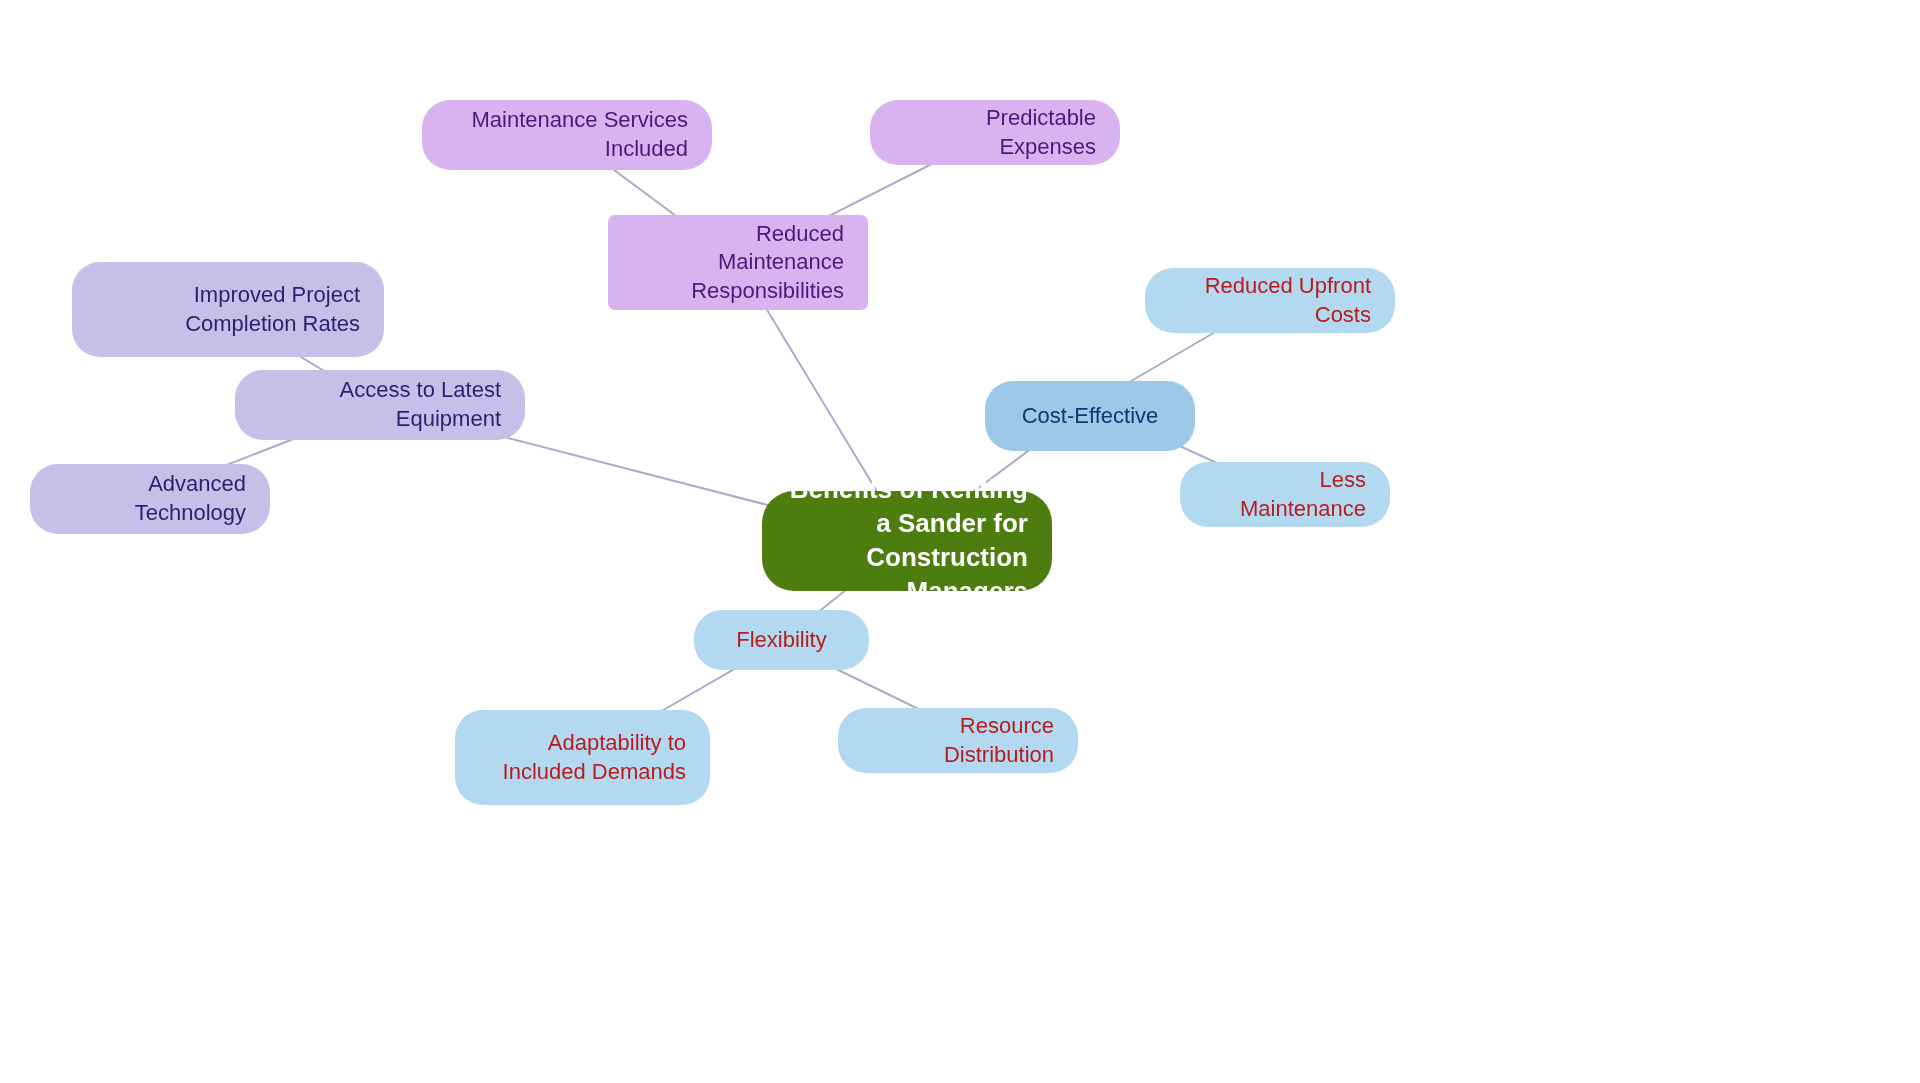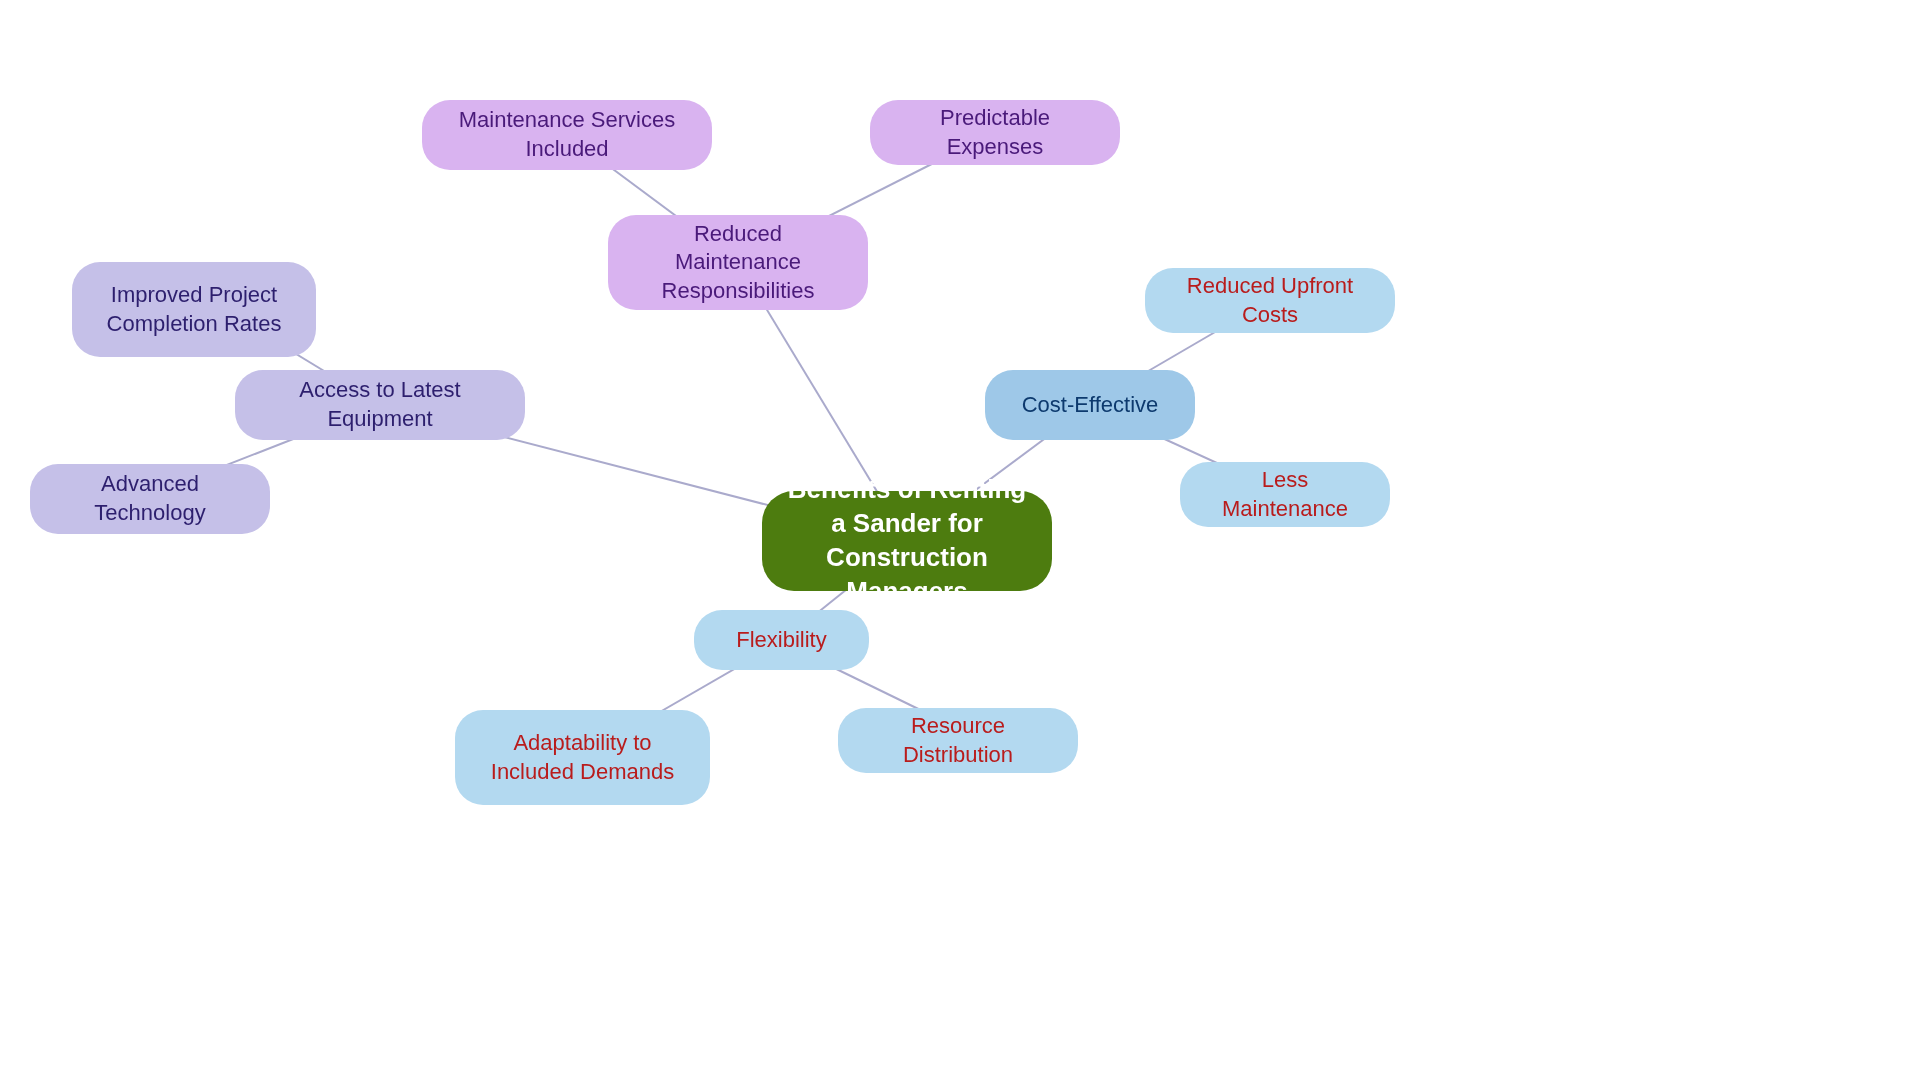--- a/index.html
+++ b/index.html
@@ -17,21 +17,21 @@
       width: 1920px;
       height: 1083px;
       pointer-events: none;
       z-index: 0;
     }
     .node {
       position: absolute;
       display: flex;
       align-items: center;
       justify-content: center;
-      text-align: center;
+      text-align: right;
       border-radius: 28px;
       z-index: 1;
       font-size: 22px;
       font-weight: 500;
       line-height: 1.3;
       padding: 9px 24px;
     }
     .node-center {
       background: #4d7c0f;
       color: #ffffff;
@@ -48,20 +48,21 @@
     }
     .node-blue {
       background: #b3d9f0;
       color: #b91c1c;
       border: none;
     }
     .node-blue-mid {
       background: #9ec8e8;
       color: #0d3a6e;
       border: none;
+      margin-top: 11px;
     }
     .node-lavender {
       background: #c5c0e8;
       color: #2d1f6e;
       border: none;
     }
   </style>
 </head>
 <body>
 
@@ -80,24 +81,24 @@
     <line x1="781" y1="642" x2="982" y2="740" stroke="#aaaacc" stroke-width="2"></line>
   </svg>
 
 <div class="node node-center" style="left: 762px; top: 491px; width: 290px; height: 100px;">Benefits of Renting a Sander
 for Construction Managers</div>
 
 <div class="node node-purple" style="left: 422px; top: 100px; width: 290px; height: 70px;">Maintenance Services Included</div>
 
 <div class="node node-purple" style="left: 870px; top: 100px; width: 250px; height: 65px;">Predictable Expenses</div>
 
-<div class="node node-purple" style="left: 608px; top: 215px; width: 260px; height: 95px;">Reduced Maintenance
+<div class="node node-purple" style="left: 608px; top: 215px; width: 260px; height: 95px; border-radius: 7px;">Reduced Maintenance
 Responsibilities</div>
 
-<div class="node node-lavender" style="left: 72px; top: 262px; width: 244px; height: 95px;">Improved Project Completion
+<div class="node node-lavender" style="left: 72px; top: 262px; width: 312px; height: 95px;">Improved Project Completion
 Rates</div>
 
 <div class="node node-lavender" style="left: 235px; top: 370px; width: 290px; height: 70px;">Access to Latest Equipment</div>
 
 <div class="node node-lavender" style="left: 30px; top: 464px; width: 240px; height: 70px;">Advanced Technology</div>
 
 <div class="node node-blue" style="left: 1145px; top: 268px; width: 250px; height: 65px;">Reduced Upfront Costs</div>
 
 <div class="node node-blue-mid" style="left: 985px; top: 370px; width: 210px; height: 70px;">Cost-Effective</div>
 

